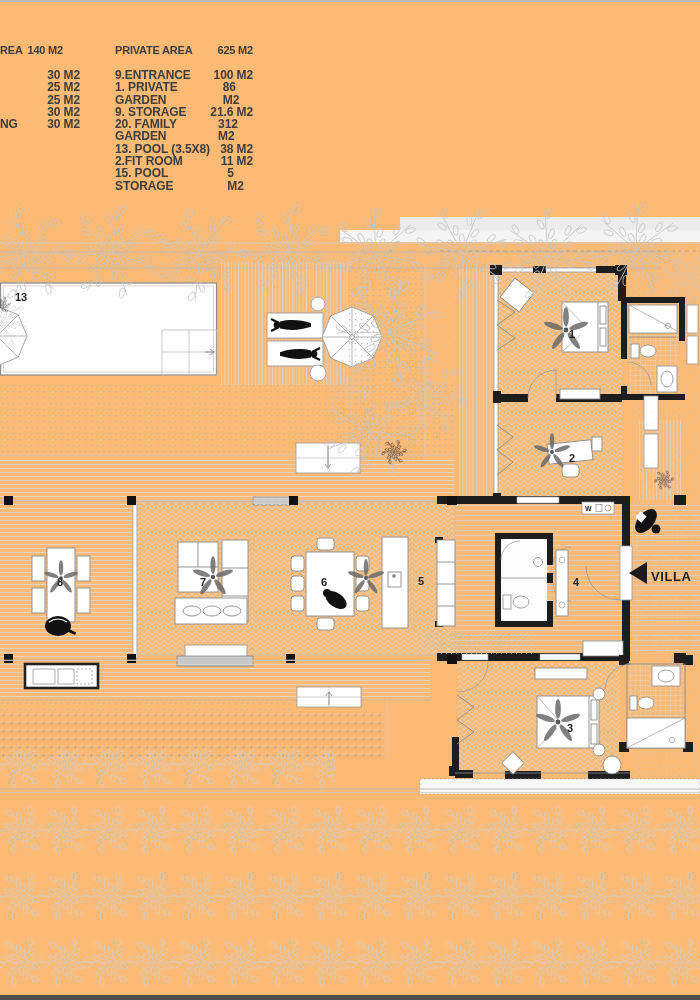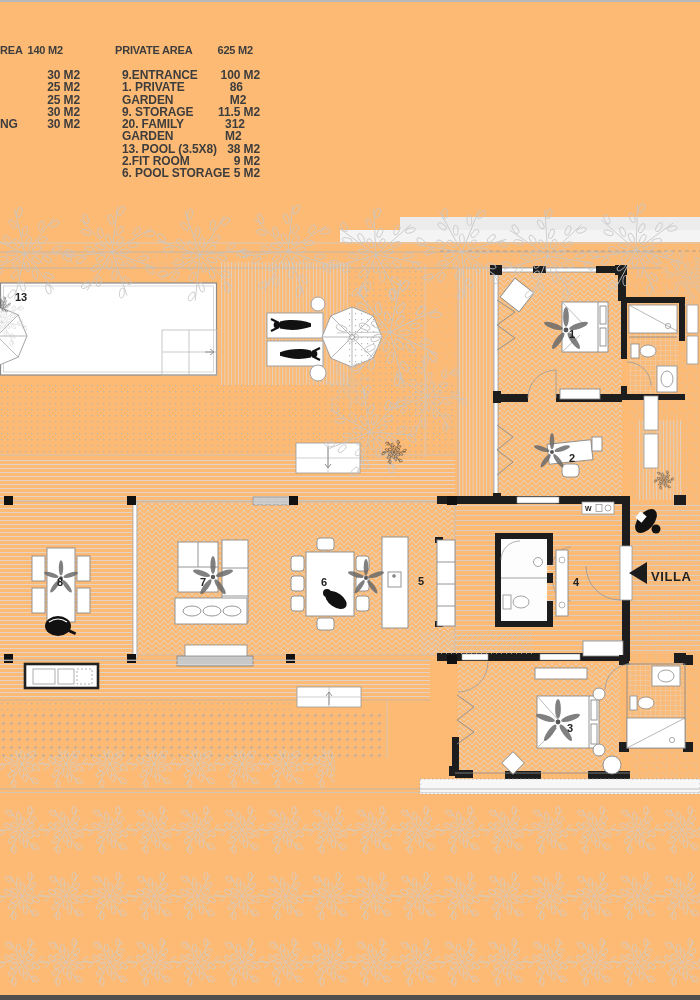--- a/index.html
+++ b/index.html
@@ -45,47 +45,47 @@
     <div class="lg-row">
         <span>NG</span>
         <span>30 M2</span>
       </div>
   </div>
 
   <div class="legend lg-head" style="left:115px;top:44px;width:138px;">
     <span>PRIVATE AREA</span>
     <span>625 M2</span>
   </div>
-  <div class="legend lg-rows" style="left:122px;top:69px;width:138px;">
+  <div class="legend lg-rows" style="left:115px;top:69px;width:138px;">
     <div class="lg-row">
         <span>9.ENTRANCE</span>
         <span>100 M2</span>
       </div>
     <div class="lg-row">
         <span>1. PRIVATE GARDEN</span>
         <span>86 M2</span>
       </div>
     <div class="lg-row">
         <span>9. STORAGE</span>
-        <span>11.5 M2</span>
+        <span>21.6 M2</span>
       </div>
     <div class="lg-row">
         <span>20. FAMILY GARDEN</span>
         <span>312 M2</span>
       </div>
     <div class="lg-row">
         <span>13. POOL (3.5X8)</span>
         <span>38 M2</span>
       </div>
     <div class="lg-row">
         <span>2.FIT ROOM</span>
-        <span>9 M2</span>
-      </div>
-    <div class="lg-row">
-        <span>6. POOL STORAGE</span>
+        <span>11 M2</span>
+      </div>
+    <div class="lg-row">
+        <span>15. POOL STORAGE</span>
         <span>5 M2</span>
       </div>
   </div>
 
   <svg class="plan-svg" width="700" height="1000" viewBox="0 0 700 1000">
     <defs>
       <pattern id="hlines" width="4" height="4" patternUnits="userSpaceOnUse">
           <path d="M0,0.5 H4" stroke="#d9d9d9" stroke-width="0.8"></path>
         </pattern>
       <pattern id="planks" width="6" height="5" patternUnits="userSpaceOnUse">

